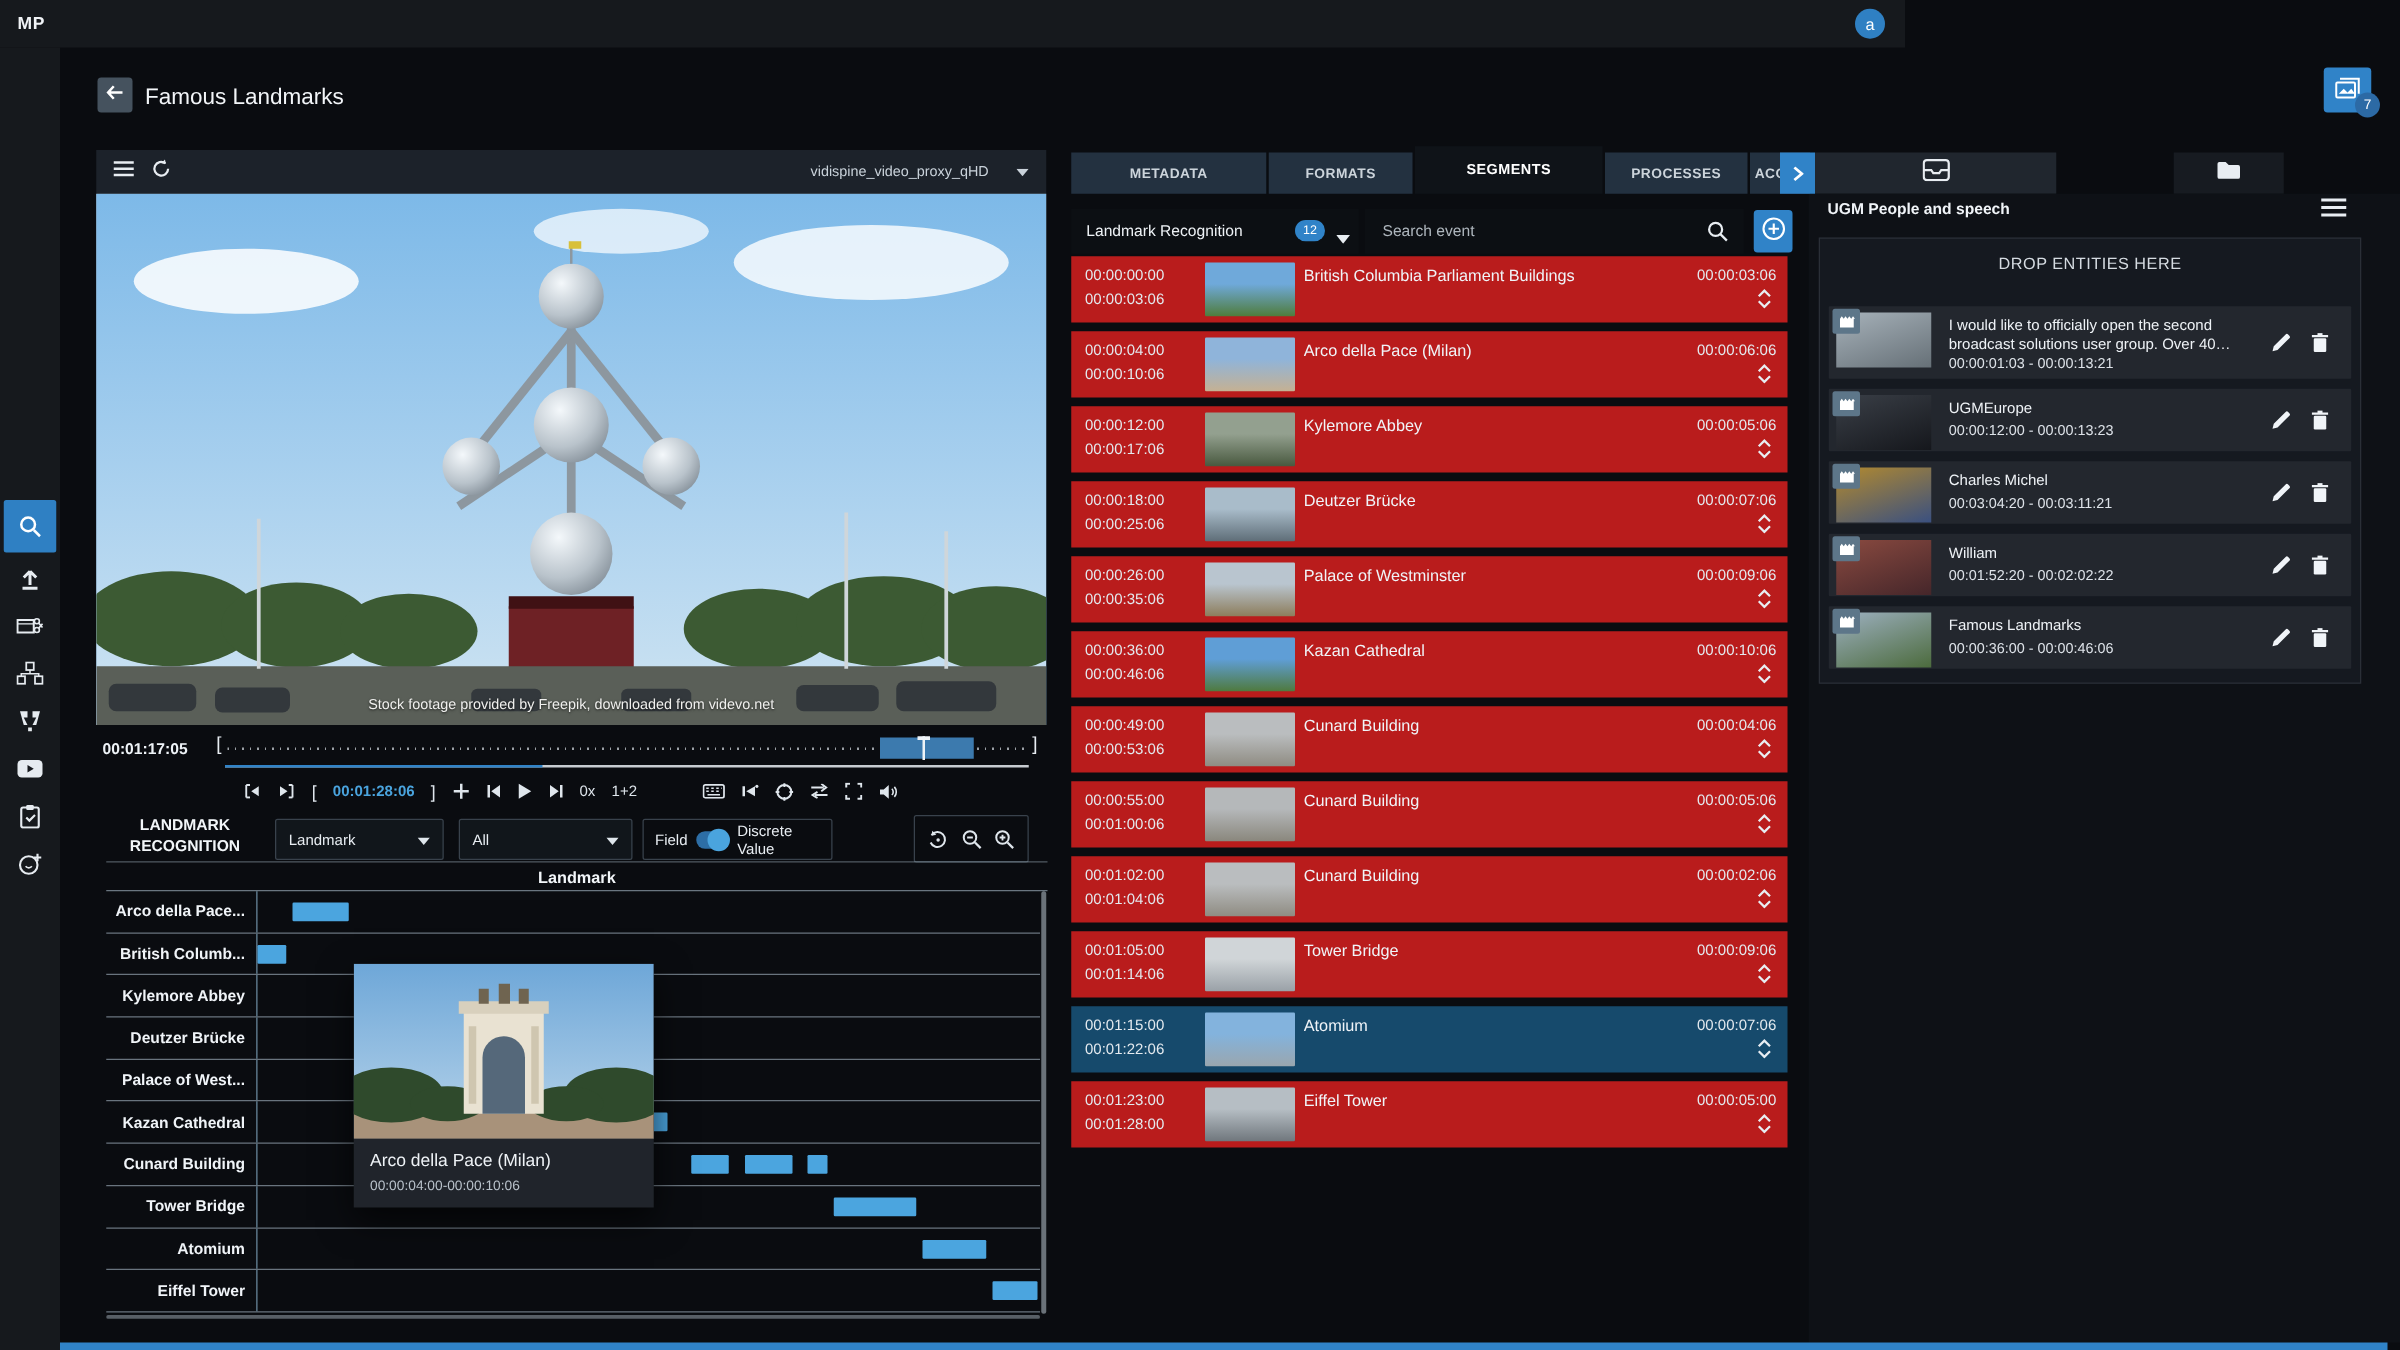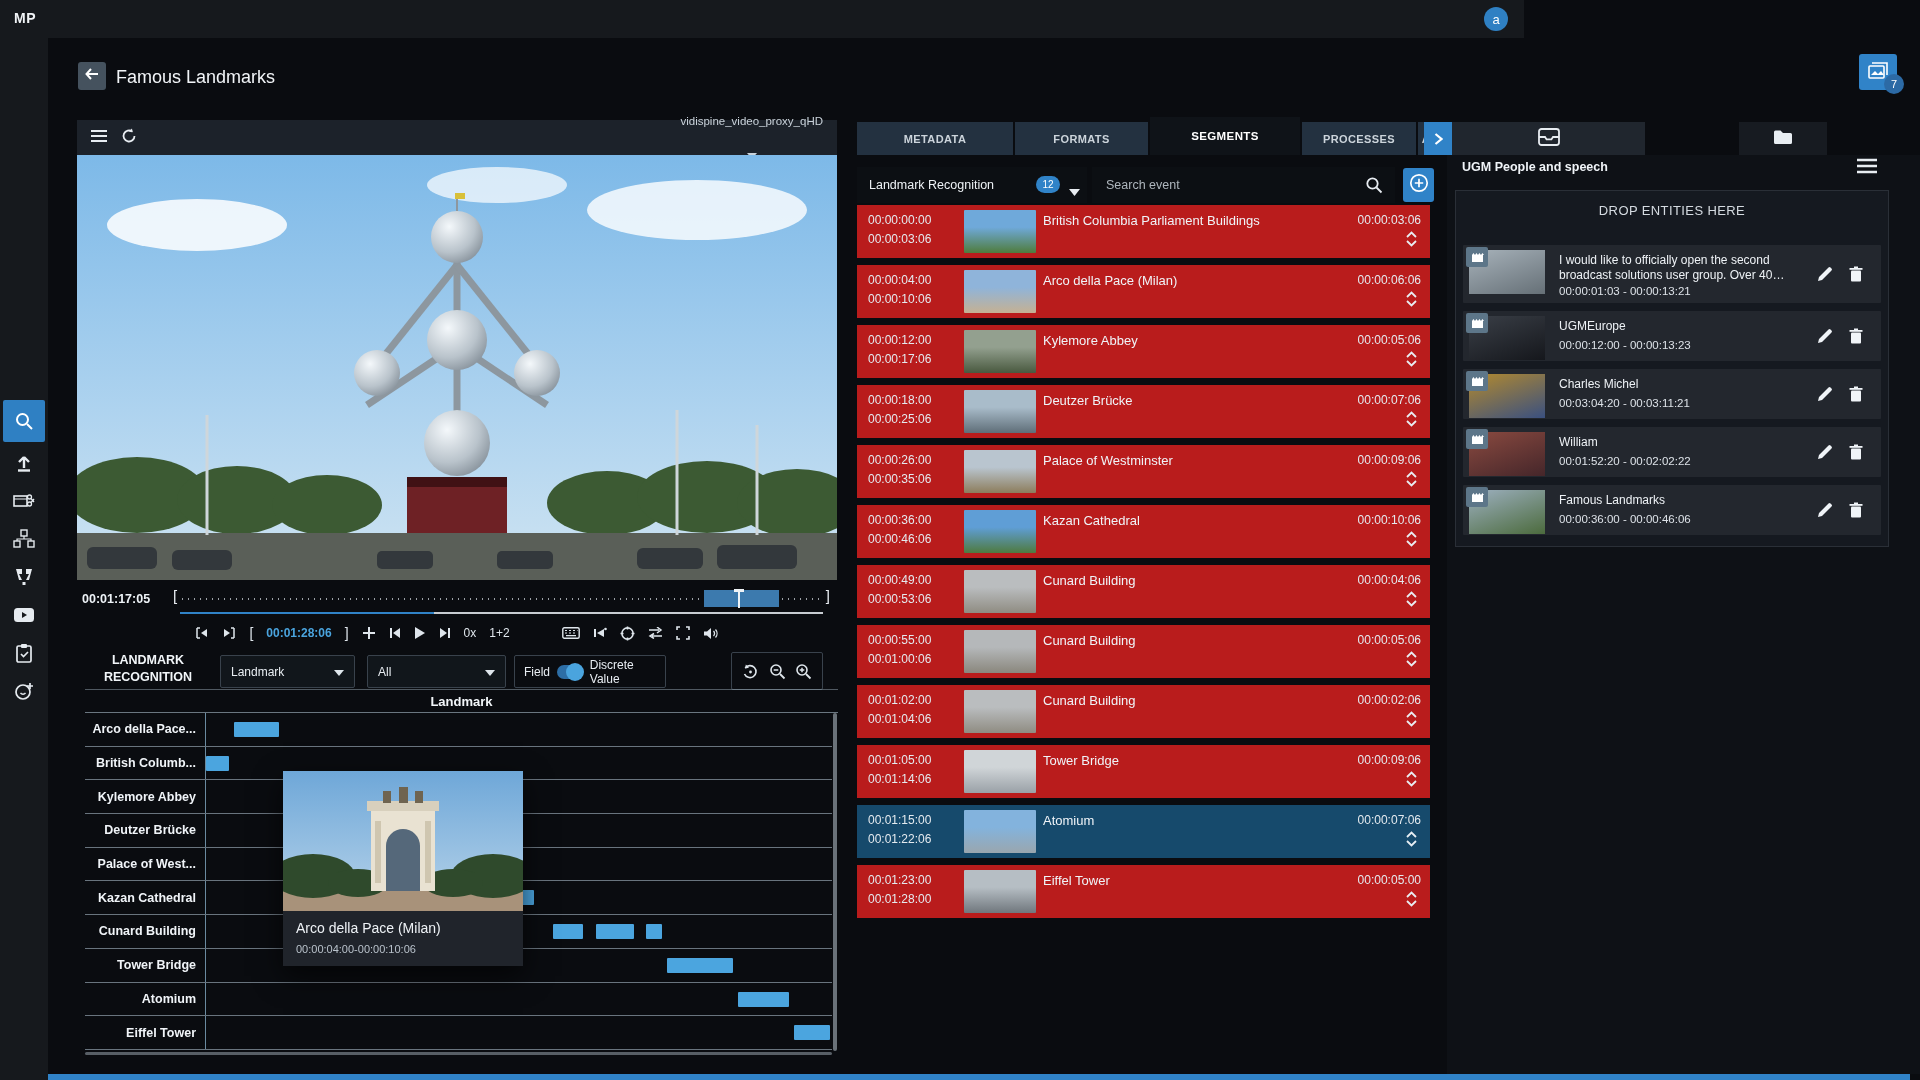--- a/index.html
+++ b/index.html
@@ -24,21 +24,21 @@
             display:flex;align-items:center;justify-content:center;cursor:pointer;}
   .page-title{position:absolute;left:116px;top:67px;font-size:18px;color:#f2f5f8;}
   .collections-btn{position:absolute;left:1859px;top:54px;width:38px;height:36px;background:#3083c8;border-radius:3px;
             display:flex;align-items:center;justify-content:center;cursor:pointer;z-index:6;}
   .collections-badge{position:absolute;left:1884px;top:74px;width:20px;height:20px;border-radius:50%;background:#2c6aa5;
             color:#fff;font-size:11px;display:flex;align-items:center;justify-content:center;z-index:7;}
 
   
   .player-header{position:absolute;left:77px;top:120px;width:760px;height:35px;background:#1c222a;display:flex;align-items:center;}
   .ph-icon{margin-left:13px;cursor:pointer;display:flex;}
-  .proxy-select{margin-left:auto;margin-right:14px;display:flex;align-items:center;gap:22px;color:#c9d2da;font-size:11.5px;cursor:pointer;flex-direction:column;}
+  .proxy-select{margin-left:auto;margin-right:14px;display:flex;align-items:center;gap:22px;color:#c9d2da;font-size:11.5px;cursor:pointer;}
   .video{position:absolute;left:77px;top:155px;width:760px;height:425px;overflow:hidden;background:#9cc4e4;}
   .video svg{display:block;}
   .video-caption{position:absolute;left:0;right:0;bottom:10px;text-align:center;font-size:11.5px;color:#f0f0ee;
                  text-shadow:0 1px 2px rgba(0,0,0,.7);}
   .scrub-tc{position:absolute;left:82px;top:592px;font-size:12.5px;font-weight:700;color:#eef3f7;}
   .scrubber{position:absolute;left:180px;top:589px;width:643px;height:20px;}
   .scrubber .bracket{position:absolute;top:-2px;font-size:15px;color:#e8edf2;font-weight:400;}
   .scrubber .bracket.l{left:-7px;} .scrubber .bracket.r{right:-7px;}
   .ticks{position:absolute;left:2px;right:2px;top:9px;height:2px;
          background:repeating-linear-gradient(90deg,rgba(235,242,248,.65) 0 1px,transparent 1px 6px);}
@@ -328,20 +328,21 @@
           <rect x="640" y="390" width="80" height="24" rx="6"></rect>
         <rect x="300" y="396" width="56" height="18" rx="5"></rect>
           <rect x="420" y="396" width="56" height="18" rx="5"></rect>
       </g>
       <g stroke="#cfd6da" stroke-width="3">
           <line x1="130" y1="260" x2="130" y2="380"></line>
           <line x1="600" y1="255" x2="600" y2="380"></line>
           <line x1="680" y1="270" x2="680" y2="380"></line>
         </g>
     </svg>
+    <div class="video-caption">Stock footage provided by Freepik, downloaded from videvo.net</div>
   </div>
 
   <div class="scrub-tc">00:01:17:05</div>
   <div class="scrubber">
     <span class="bracket l">[</span>
     <span class="bracket r">]</span>
     <div class="ticks"></div>
     <div class="sel-block" id="sel-block" style="left: 81.5%; width: 11.6%;"></div>
     <div class="playhead" id="playhead" style="left: 86.8%;"></div>
   </div>
@@ -582,21 +583,21 @@
     <div class="tt-body">
       <div class="tt-title">Arco della Pace (Milan)</div>
       <div class="tt-time">00:00:04:00-00:00:10:06</div>
     </div>
   </div>
 
   <div class="tabs" id="tabs">
       <div class="tab" style="width: 156px;">
         <span>METADATA</span>
       </div>
-      <div class="tab" style="width: 133px;">
+      <div class="tab" style="width: 115px;">
         <span>FORMATS</span>
       </div>
       <div class="tab active" style="width: 150px;">
         <span>SEGMENTS</span>
       </div>
       <div class="tab" style="width: 114px;">
         <span>PROCESSES</span>
       </div>
       <div class="tab" style="width: 48px;">
         <span>ACCES</span>

